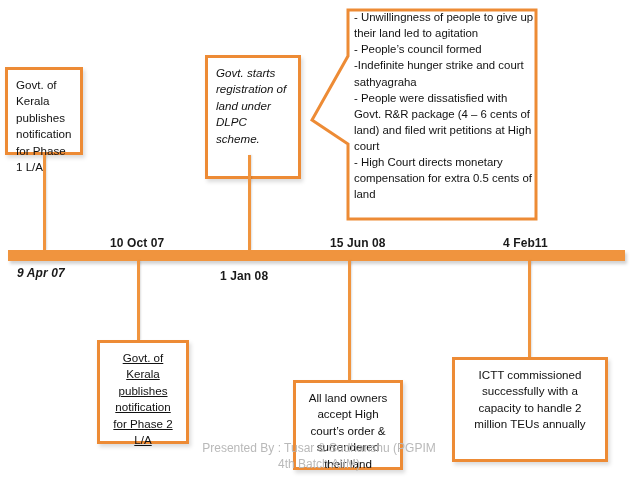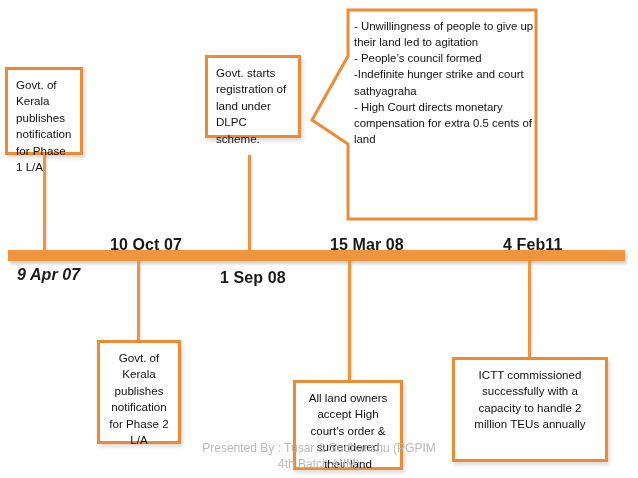--- a/index.html
+++ b/index.html
@@ -24,21 +24,21 @@
     left: 8px;
     top: 250px;
     width: 617px;
     height: 11px;
     background: #F0943E;
     box-shadow: 2px 3px 3px rgba(0,0,0,0.18);
   }
 
   .tick-label {
     position: absolute;
-    font-size: 16px;
+    font-size: 12px;
     font-weight: bold;
     color: #1a1a1a;
     white-space: nowrap;
     letter-spacing: 0.1px;
   }
 
   
   .connector {
     position: absolute;
     width: 3px;
@@ -71,21 +71,21 @@
   }
   .callout-svg {
     position: absolute;
     left: 0;
     top: 0;
     overflow: visible;
   }
   .callout-text {
     position: absolute;
     left: 44px;
-    top: 10px;
+    top: 1px;
     width: 182px;
     font-size: 11.4px;
     line-height: 1.415;
     color: #111111;
     text-align: left;
   }
 
   
   .footer {
     position: absolute;
@@ -99,49 +99,50 @@
   }
 </style>
 </head>
 <body>
 
 <div id="canvas">
 
   <div class="node-box left" style="left:5px; top:67px; width:78px; height:88px;">Govt. of Kerala publishes notification for Phase 1 L/A</div>
   <div class="connector" style="left:43px; top:155px; height:95px;"></div>
 
-  <div class="node-box left" style="left:205px; top:55px; width:96px; height:83px;">Govt. starts registration of land under DLPC scheme.</div>
+  <div class="node-box left" style="left:205px; top:55px; width:96px; height:124px;font-style:italic;">Govt. starts registration of land under DLPC scheme.</div>
   <div class="connector" style="left:248px; top:155px; height:95px;"></div>
 
   <div class="callout-wrap">
     <svg class="callout-svg" width="228" height="213" viewBox="0 0 228 213">
       <path d="M 38 2 L 226 2 L 226 211 L 38 211 L 38 136 L 2 112 L 38 48 Z" fill="#ffffff" stroke="#ED8B35" stroke-width="3" stroke-linejoin="miter"></path>
     </svg>
     <div class="callout-text">
       <div>- Unwillingness of people to give up their land led to agitation</div>
       <div>- People’s council formed</div>
       <div>-Indefinite hunger strike and court sathyagraha</div>
+      <div>- People were dissatisfied with Govt. R&amp;R package (4 – 6 cents of land) and filed writ petitions at High court</div>
       <div>- High Court directs monetary compensation for extra 0.5 cents of land</div>
     </div>
   </div>
 
   <div class="timeline-bar"></div>
 
   <div class="tick-label" style="left:17px;  top:266px;font-style:italic;">9 Apr 07</div>
 
   <div class="tick-label" style="left:110px; top:236px;">10 Oct 07</div>
 
-  <div class="tick-label" style="left:220px; top:269px;">1 Sep 08</div>
+  <div class="tick-label" style="left:220px; top:269px;">1 Jan 08</div>
 
-  <div class="tick-label" style="left:330px; top:236px;">15 Mar 08</div>
+  <div class="tick-label" style="left:330px; top:236px;">15 Jun 08</div>
 
   <div class="tick-label" style="left:503px; top:236px;">4 Feb11</div>
 
   <div class="connector" style="left:137px; top:261px; height:79px;"></div>
-  <div class="node-box center" style="left:97px; top:340px; width:84px; height:104px;">Govt. of Kerala publishes notification for Phase 2 L/A</div>
+  <div class="node-box center" style="left:97px; top:340px; width:92px; height:104px;text-decoration:underline;">Govt. of Kerala publishes notification for Phase 2 L/A</div>
 
   <div class="connector" style="left:348px; top:261px; height:119px;"></div>
   <div class="node-box center" style="left:293px; top:380px; width:110px; height:90px;">All land owners accept High court’s order &amp; surrendered their land</div>
 
   <div class="connector" style="left:528px; top:261px; height:99px;"></div>
   <div class="node-box center" style="left:452px; top:357px; width:156px; height:105px;">ICTT commissioned successfully with a capacity to handle 2 million TEUs annually</div>
 
   <div class="footer">
     <div>Presented By : Tusar &amp; Sudhanshu (PGPIM</div>
     <div>4th Batch AIIM)</div>

